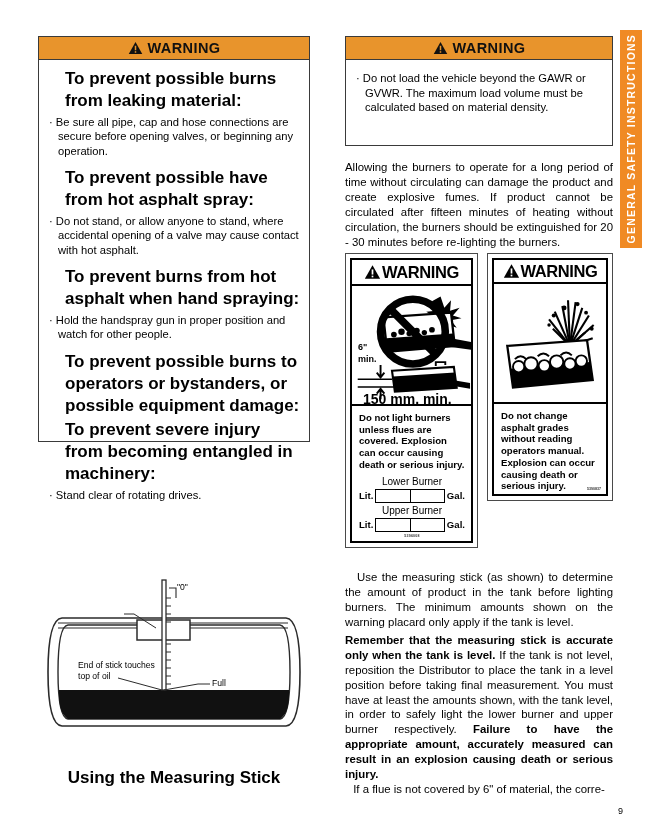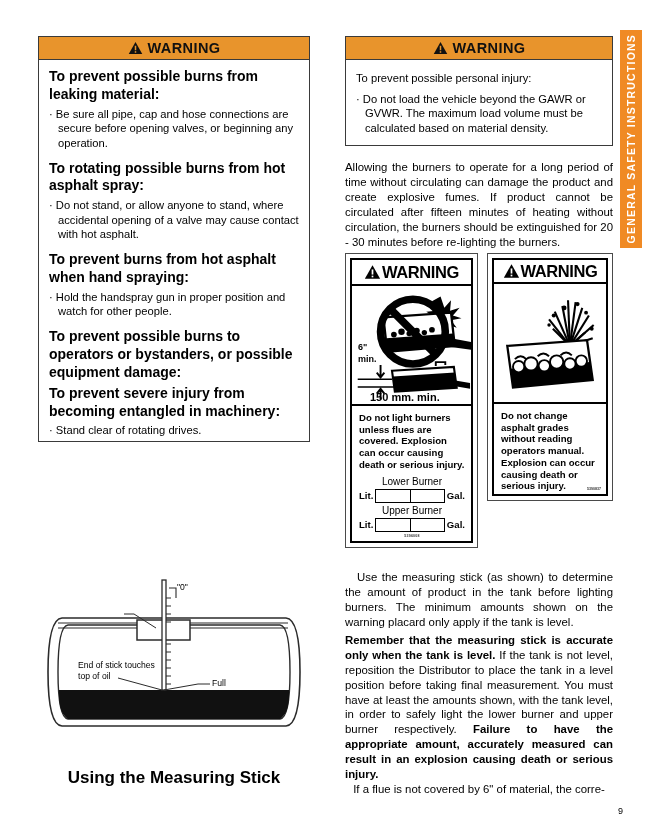--- a/index.html
+++ b/index.html
@@ -62,24 +62,24 @@
   }
   .tri-icon {
     display: inline-block;
     width: 15px;
     height: 14px;
   }
   .warning-body {
     padding: 8px 9px 8px 10px;
   }
   .w-head {
-    font-size: 14px;
+    font-size: 17px;
     font-weight: bold;
     line-height: 1.28;
-    margin: 0 0 3px 0;
+    margin: 0 0 3px 16px;
   }
   .w-head + .w-bullet { margin-top: 0px; }
   .w-bullet {
     font-size: 11.2px;
     line-height: 1.30;
     margin: 0 0 9px 0;
     padding-left: 9px;
     text-indent: -9px;
   }
   .w-bullet:last-child { margin-bottom: 0; }
@@ -224,21 +224,21 @@
         <rect x="9" y="6" width="2" height="6" fill="#E8942C"></rect>
         <rect x="9" y="13.3" width="2" height="2" fill="#E8942C"></rect>
       </svg>
     </span>
     <span class="wlabel">WARNING</span>
   </div>
   <div class="warning-body">
     <div class="w-head">To prevent possible burns from leaking material:</div>
     <div class="w-bullet">· Be sure all pipe, cap and hose connections are secure before opening valves, or beginning any operation.</div>
 
-    <div class="w-head">To rotating possible burns from hot asphalt spray:</div>
+    <div class="w-head">To prevent possible have from hot asphalt spray:</div>
     <div class="w-bullet">· Do not stand, or allow anyone to stand, where accidental opening of a valve may cause contact with hot asphalt.</div>
 
     <div class="w-head">To prevent burns from hot asphalt when hand spraying:</div>
     <div class="w-bullet">· Hold the handspray gun in proper position and watch for other people.</div>
 
     <div class="w-head">To prevent possible burns to operators or bystanders, or possible equipment damage:</div>
 
     <div class="w-head">To prevent severe injury from becoming entangled in machinery:</div>
     <div class="w-bullet">· Stand clear of rotating drives.</div>
   </div>
@@ -249,21 +249,20 @@
     <span class="tri-icon">
       <svg viewBox="0 0 20 18" width="15" height="14">
         <polygon points="10,1 19,17 1,17" fill="#111"></polygon>
         <rect x="9" y="6" width="2" height="6" fill="#E8942C"></rect>
         <rect x="9" y="13.3" width="2" height="2" fill="#E8942C"></rect>
       </svg>
     </span>
     <span class="wlabel">WARNING</span>
   </div>
   <div class="warning-body" style="padding-top:11px;">
-    <div class="w-plain" style="margin-bottom:6px;">To prevent possible personal injury:</div>
     <div class="w-bullet">· Do not load the vehicle beyond the GAWR or GVWR. The maximum load volume must be calculated based on material density.</div>
   </div>
 </div>
 
 <div class="para" id="burner-para" style="left:345px; top:160px; width:268px;">
   <p>Allowing the burners to operate for a long period of time without circulating can damage the product and create explosive fumes. If product cannot be circulated after fifteen minutes of heating without circulation, the burners should be extinguished for 20 - 30 minutes before re-lighting the burners.</p>
 </div>
 
 <div class="placard-frame" style="left:345px; top:253px; width:133px; height:295px;">
   <div class="placard">
@@ -316,21 +315,21 @@
           <path d="M6 103 L44 103" stroke="#000" stroke-width="1.6"></path>
 
           <path d="M30 80 L30 92 M26 88 L30 93 L34 88" stroke="#000" stroke-width="2" fill="none"></path>
           <path d="M30 116 L30 106 M26 110 L30 105 L34 110" stroke="#000" stroke-width="2" fill="none"></path>
         </g>
       </svg>
       <div class="dlabel" style="left:6px; top:56px; font-size:9px; font-weight:bold;">
         <span>6"</span><br>
         <span>min.</span>
       </div>
-      <div class="dlabel" style="left:18px; top:104px; font-size:11px; font-weight:bold;">150 mm. min.</div>
+      <div class="dlabel" style="left:11px; top:104px; font-size:14px; font-weight:bold;">150 mm. min.</div>
     </div>
 
     <div class="placard-text">
       <div>Do not light burners unless flues are covered. Explosion can occur causing death or serious injury.</div>
 
       <div class="burner-block">
         <div class="burner-label">Lower Burner</div>
         <div class="burner-row">
           <span>Lit.</span>
           <span class="burner-field">

